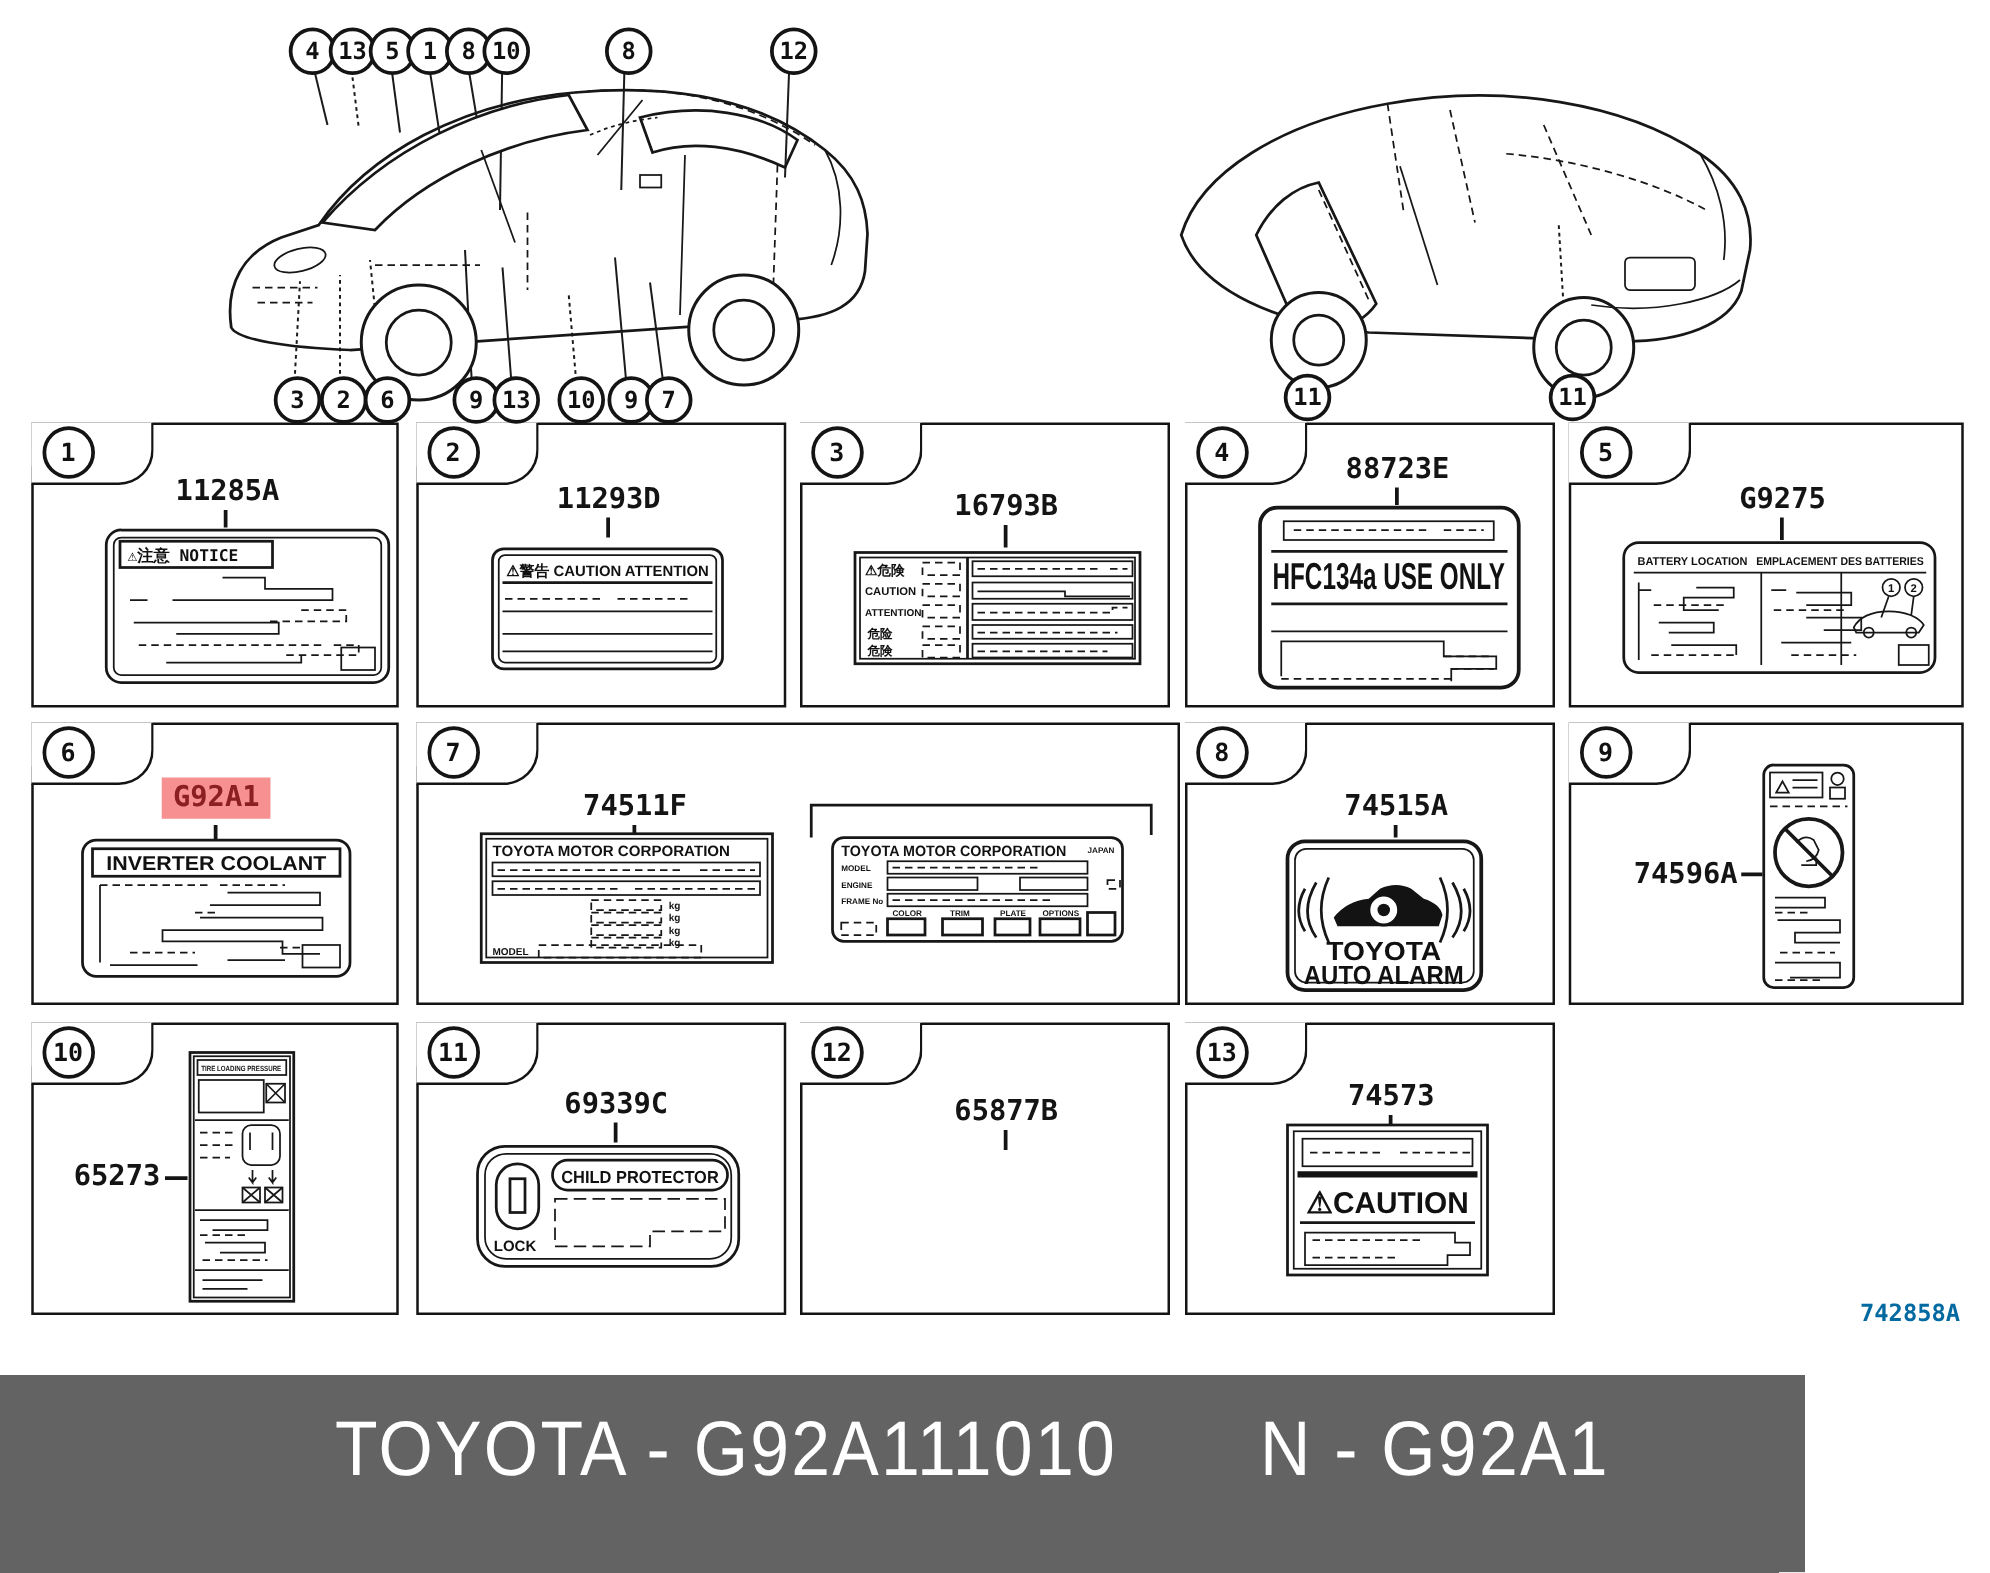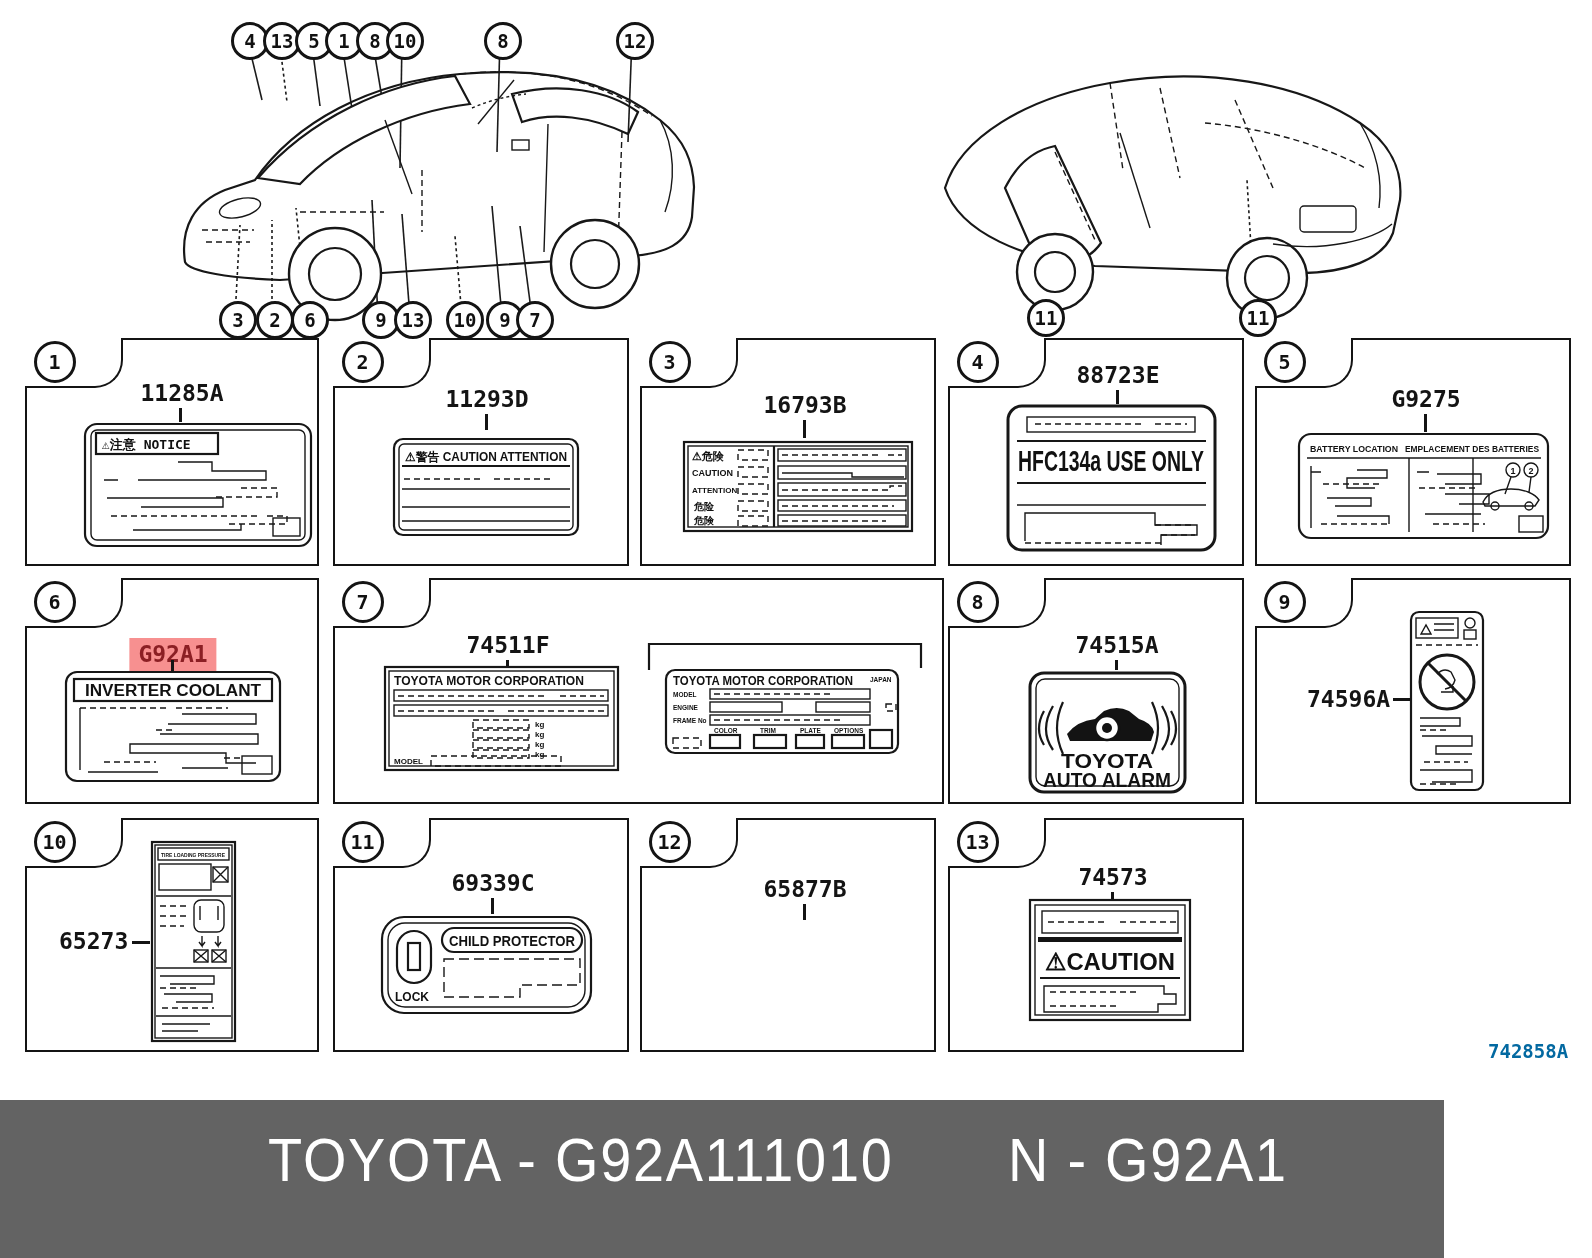--- a/index.html
+++ b/index.html
@@ -252,21 +252,21 @@
           <circle class="g" cx="232" cy="74" r="4"></circle>
         <rect class="g" x="222" y="84" width="24" height="16"></rect>
       </svg>
     </div>
   </div>
 
   <div class="cell" style="left:25px;top:578px;width:290px;height:222px;">
     <div class="tab">
       <div class="badge">6</div>
     </div>
-    <div class="pn hl" style="left:146px;top:42px;margin-top:16px;">G92A1</div>
+    <div class="pn hl" style="left:146px;top:42px;">G92A1</div>
     <div class="tick" style="left:144px;top:80px;width:2.5px;height:12px;"></div>
     <div class="lbl" style="left:37px;top:90px;">
       <svg width="218" height="113" viewBox="0 0 218 113">
         <rect class="g2" x="2" y="2" width="214" height="109" rx="11"></rect>
         <rect class="g2" x="10" y="9" width="198" height="22"></rect>
         <text class="t-bold" x="109" y="26" font-size="16" text-anchor="middle" textLength="176" lengthAdjust="spacingAndGlyphs">INVERTER COOLANT</text>
         <path class="g dsh" d="M16,38 h88 m8,0 h52"></path>
         <path class="g" d="M16,38 v62 M118,44 h74 v10 h-88"></path>
         <path class="g dsh" d="M92,60 h20"></path>
         <path class="g" d="M96,64 h98 v10 h-128 v9 h96 v10 h30"></path>

